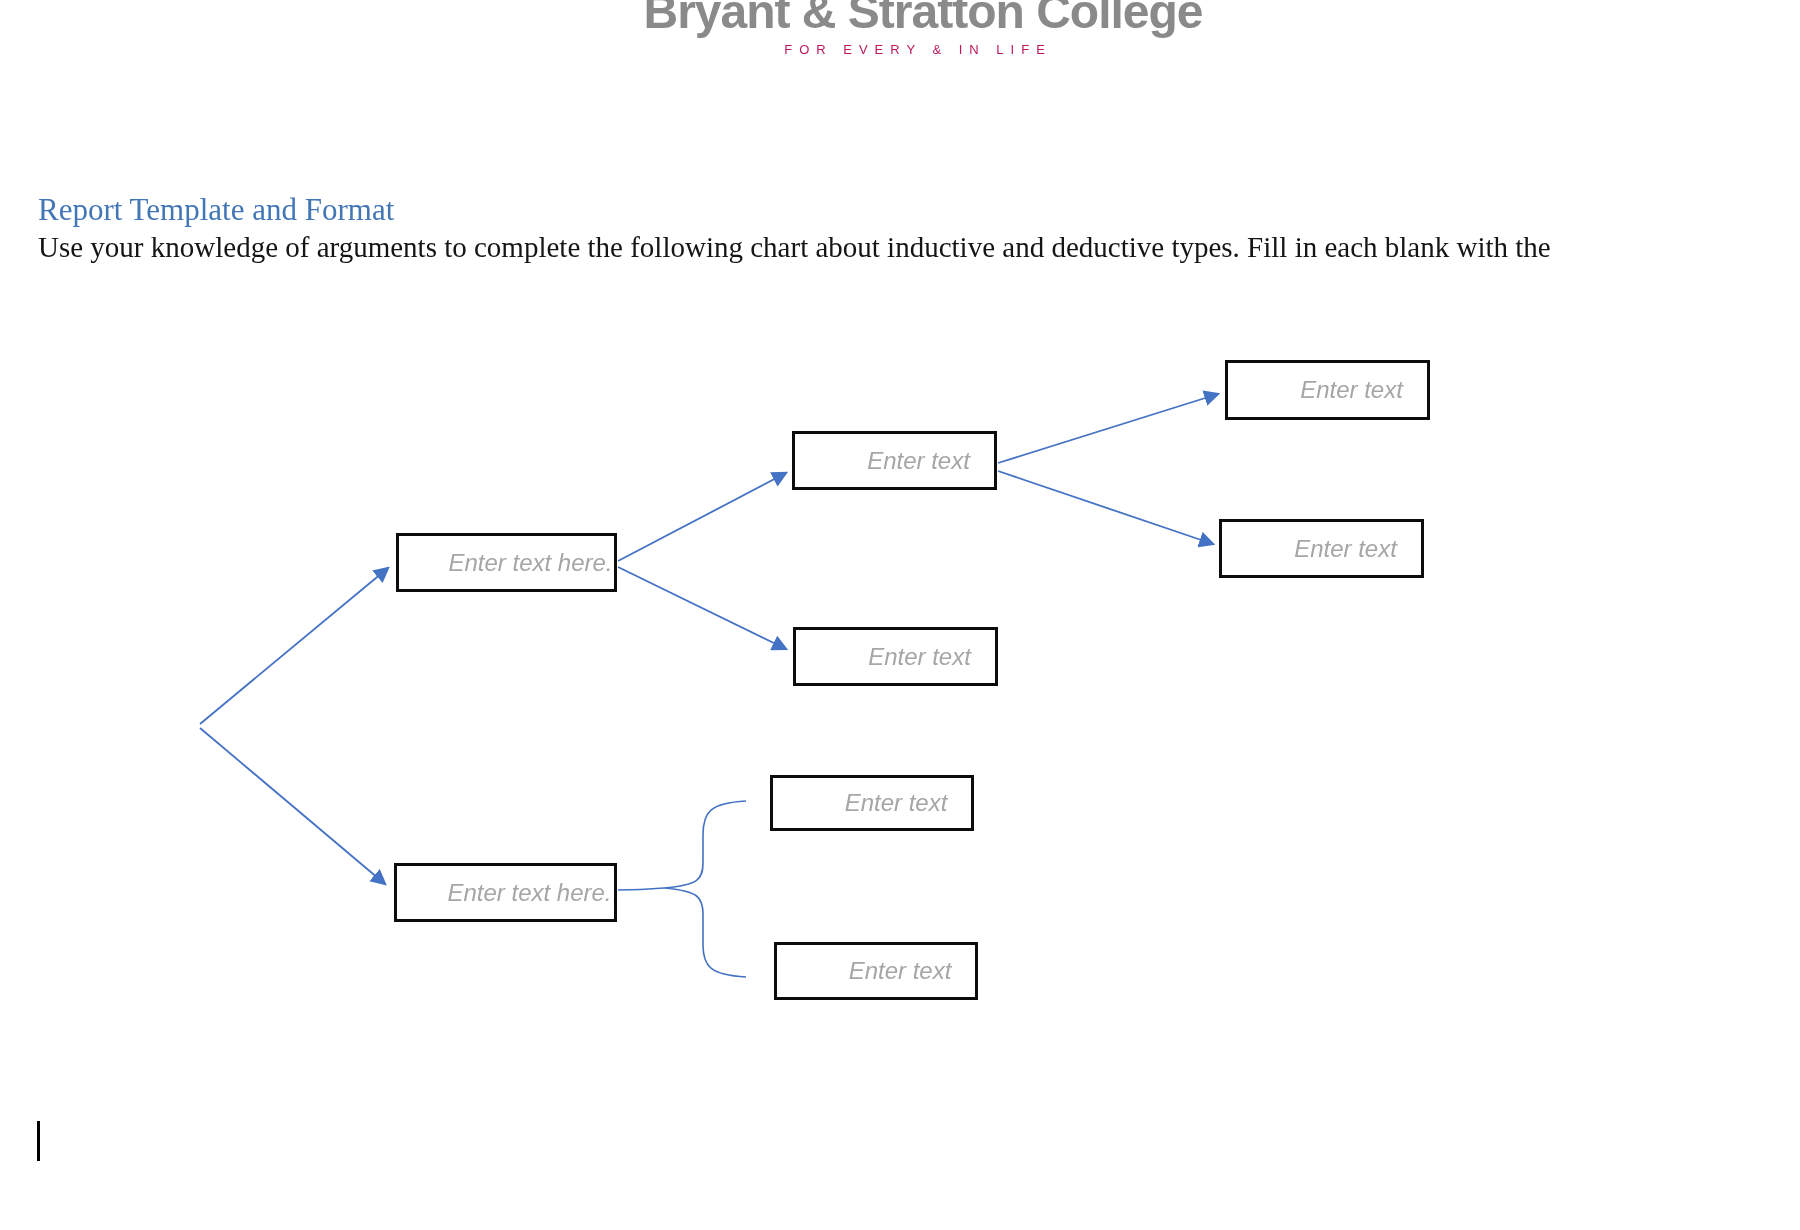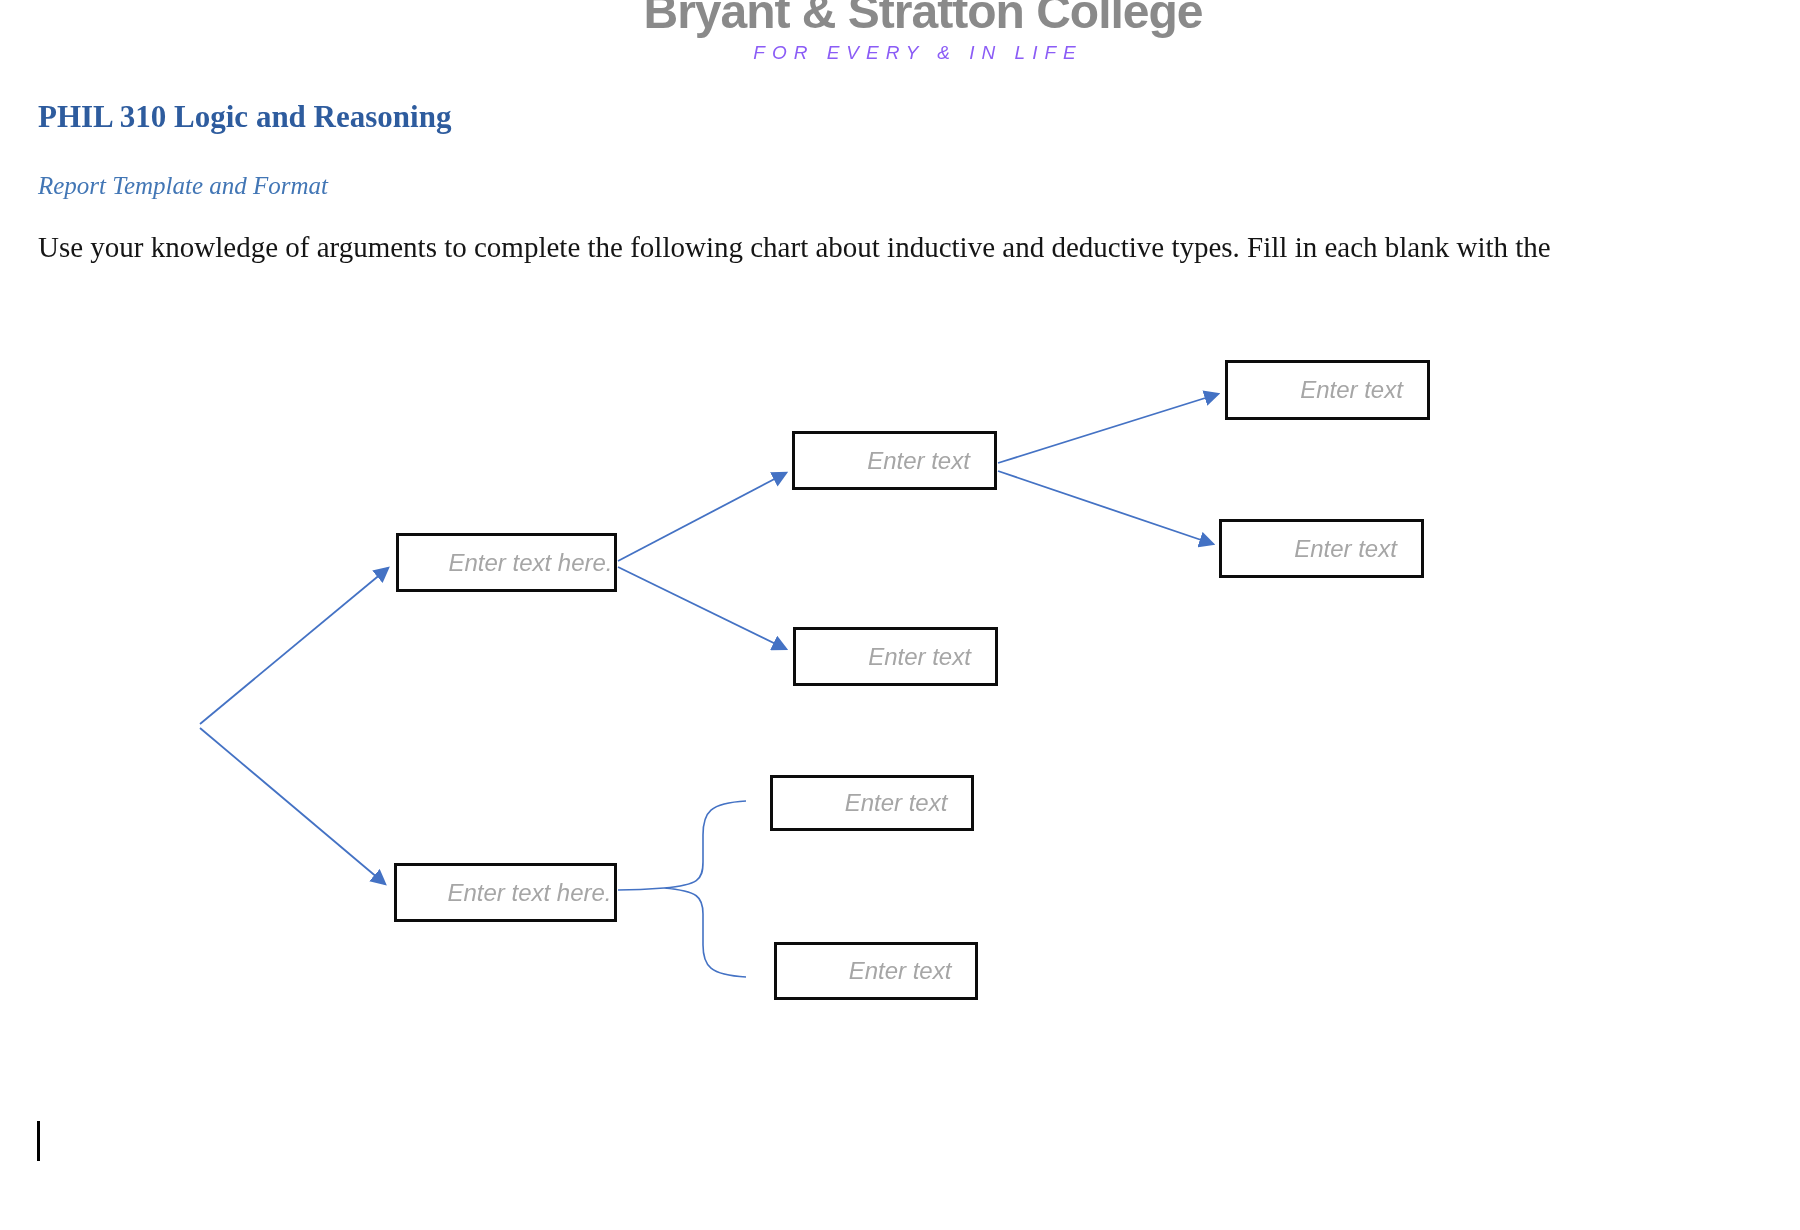--- a/index.html
+++ b/index.html
@@ -31,48 +31,46 @@
     color: #8a8a8a;
     white-space: nowrap;
     letter-spacing: -1px;
   }
   .logo-tagline {
     position: absolute;
     left: 918px;
     top: 42px;
     transform: translateX(-50%);
     font-family: "Liberation Sans", sans-serif;
-    font-size: 19px;
+    font-size: 13px;
     letter-spacing: 7px;
-    color: #8b5cf6;
+    color: #be185d;
     white-space: nowrap;
-    font-style: italic;
   }
 
   
   .course-title {
     position: absolute;
     left: 38px;
     top: 99px;
     margin: 0;
     font-size: 31px;
     font-weight: bold;
     color: #2e5c9e;
     white-space: nowrap;
   }
   .section-heading {
     position: absolute;
     left: 38px;
-    top: 172px;
+    top: 192px;
     margin: 0;
-    font-size: 25px;
+    font-size: 31px;
     font-weight: normal;
     color: #4276b5;
     white-space: nowrap;
-    font-style: italic;
   }
   .instructions {
     position: absolute;
     left: 38px;
     top: 228px;
     margin: 0;
     font-size: 29px;
     line-height: 38px;
     color: #151515;
     white-space: nowrap;
@@ -119,21 +117,20 @@
   }
 </style>
 </head>
 <body>
 
 <div class="page">
 
   <div class="logo-main">Bryant &amp; Stratton College</div>
   <div class="logo-tagline">FOR EVERY &amp; IN LIFE</div>
 
-  <h1 class="course-title">PHIL 310 Logic and Reasoning</h1>
   <h2 class="section-heading">Report Template and Format</h2>
   <p class="instructions">
     <span>Use your knowledge of arguments to complete the following chart about inductive and deductive types.  Fill in each blank with the</span><br>
   </p>
 
   <svg class="diagram-layer" width="1800" height="1230" viewBox="0 0 1800 1230">
     <defs>
       <marker id="arrow" viewBox="0 0 10 10" refX="8.5" refY="5" markerWidth="9" markerHeight="9" orient="auto-start-reverse">
         <path d="M0,0 L10,5 L0,10 z" fill="#4472C4"></path>
       </marker>

